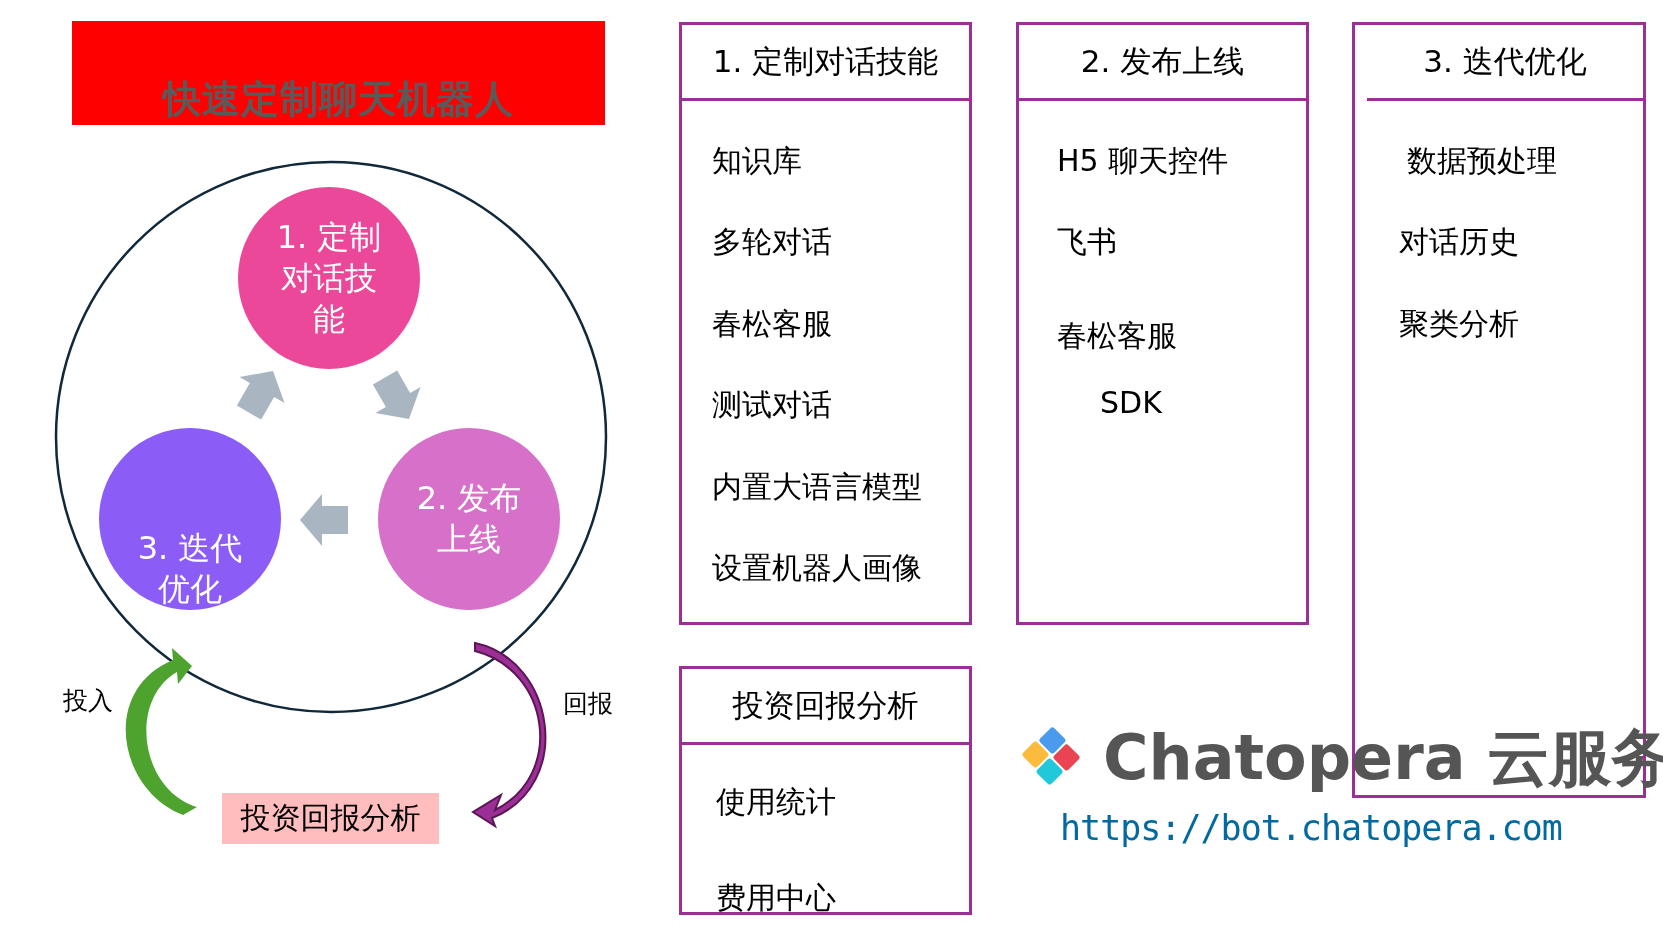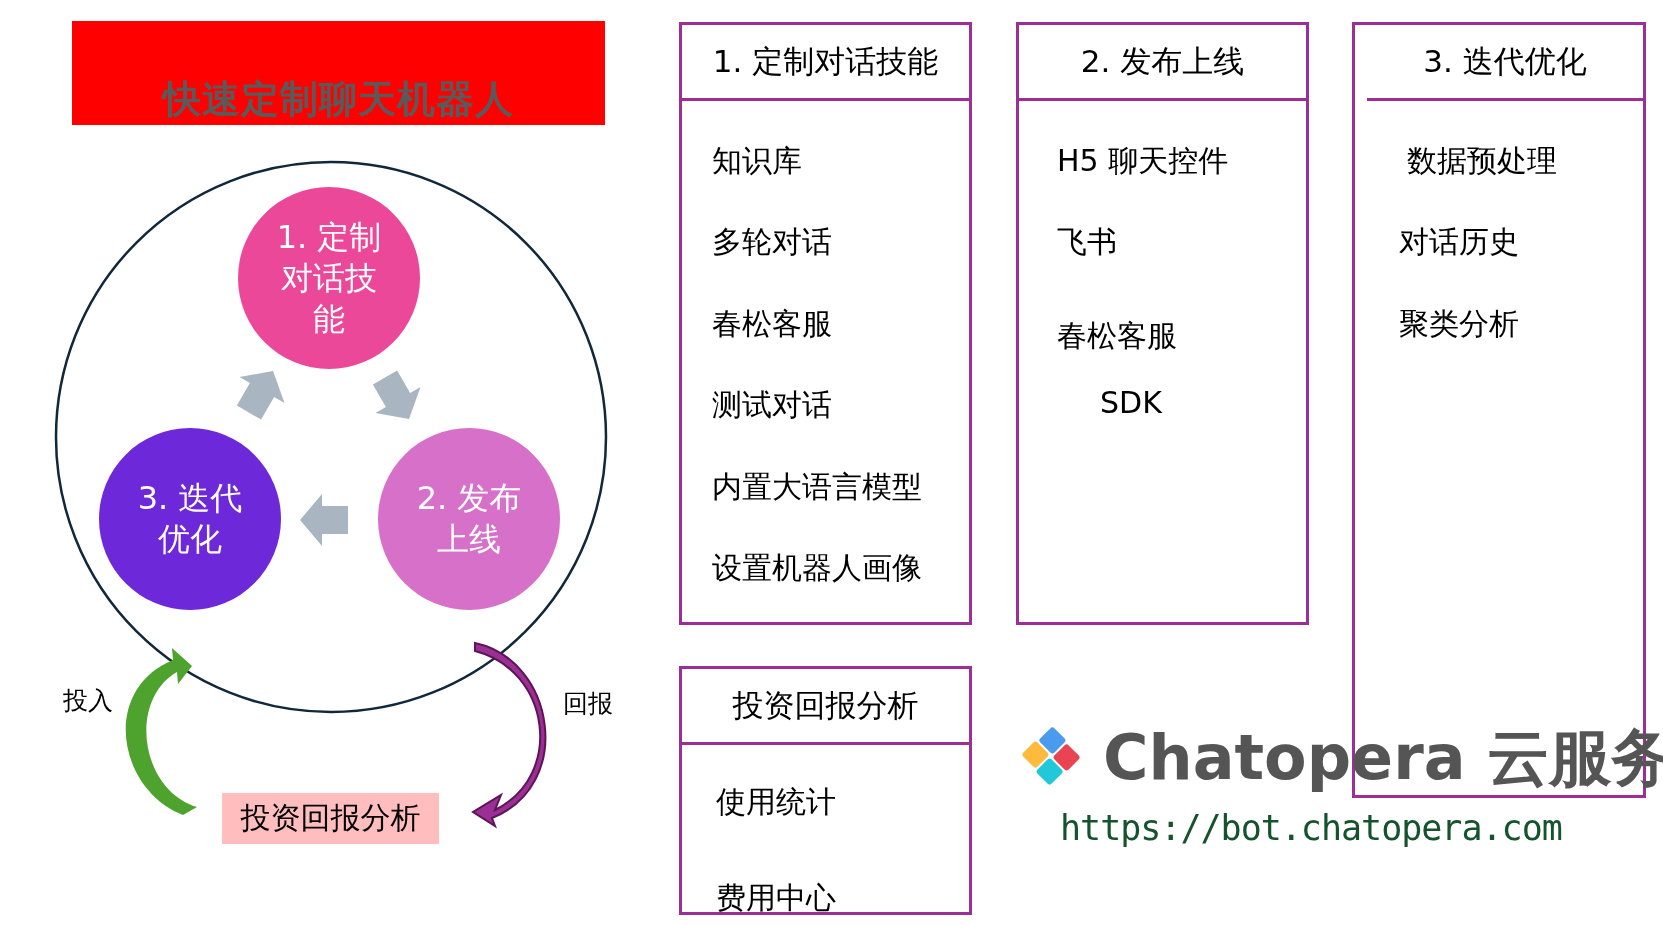--- a/index.html
+++ b/index.html
@@ -16,21 +16,21 @@
   .label { position:absolute; font-size:25px; color:#000; }
   .roi-box { left:222px; top:793px; width:217px; height:51px; background:#ffbdbd;
              display:flex; align-items:center; justify-content:center; font-size:30px; color:#000; }
   .panel { position:absolute; border:3px solid #9b2f95; box-sizing:border-box; background:#fff; }
   .panel .ph { height:73px; border-bottom:3px solid #9b2f95; display:flex; align-items:center; justify-content:center;
                font-size:31px; color:#000; box-sizing:content-box; }
   .panel ul { list-style:none; margin:0; padding:0; }
   .panel li { position:absolute; font-size:30px; color:#000; white-space:nowrap; }
   .logo-text { left:1103px; top:716px; font-size:62px; font-weight:bold; color:#555555; white-space:nowrap;
                font-family: "DejaVu Sans", sans-serif; letter-spacing:0px; }
-  .logo-url { left:1060px; top:808px; font-size:35px; color:#14532d; white-space:nowrap;
+  .logo-url { left:1060px; top:808px; font-size:35px; color:#0369a1; white-space:nowrap;
               font-family: "DejaVu Sans Mono", "Liberation Mono", monospace; letter-spacing:-1px; }
 </style>
 </head>
 <body>
 
 <div class="abs banner">
   <span>快速定制聊天机器人</span>
 </div>
 
 <svg class="abs diagram-svg" viewBox="0 0 660 926">
@@ -64,21 +64,21 @@
     <span>对话技</span>
     <span>能</span>
   </div>
 </div>
 <div class="bubble" style="left:378px; top:428px; width:182px; height:182px; background:#d670c9;">
   <div>
     <span>2.  发布</span>
     <span>上线</span>
   </div>
 </div>
-<div class="bubble" style="left:99px; top:428px; width:182px; height:182px; background:#6d28d9;">
+<div class="bubble" style="left:99px; top:428px; width:182px; height:182px; background:#8b5cf6;align-items:flex-end;">
   <div>
     <span>3.  迭代</span>
     <span>优化</span>
   </div>
 </div>
 
 <div class="label" style="left:63px; top:684px;">投入</div>
 <div class="label" style="left:563px; top:687px;">回报</div>
 <div class="abs roi-box">
   <span>投资回报分析</span>

